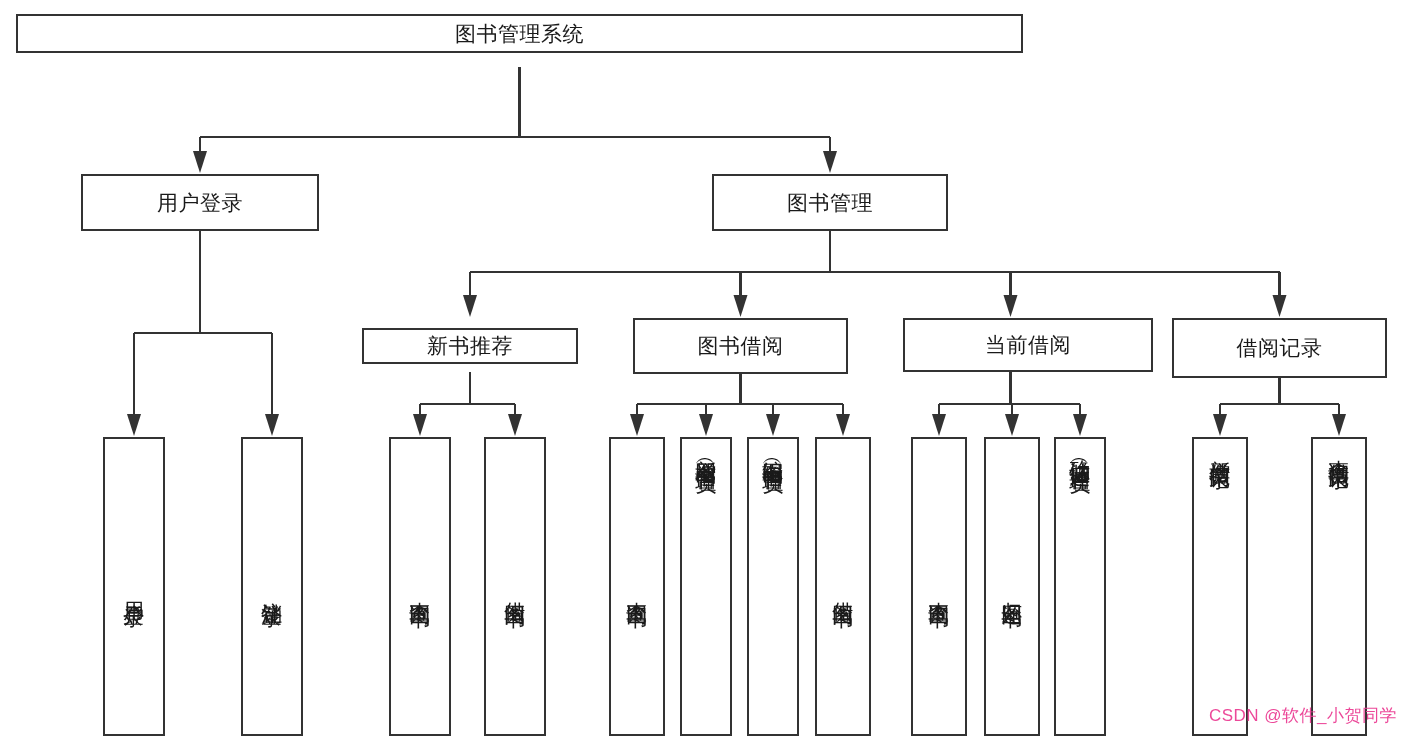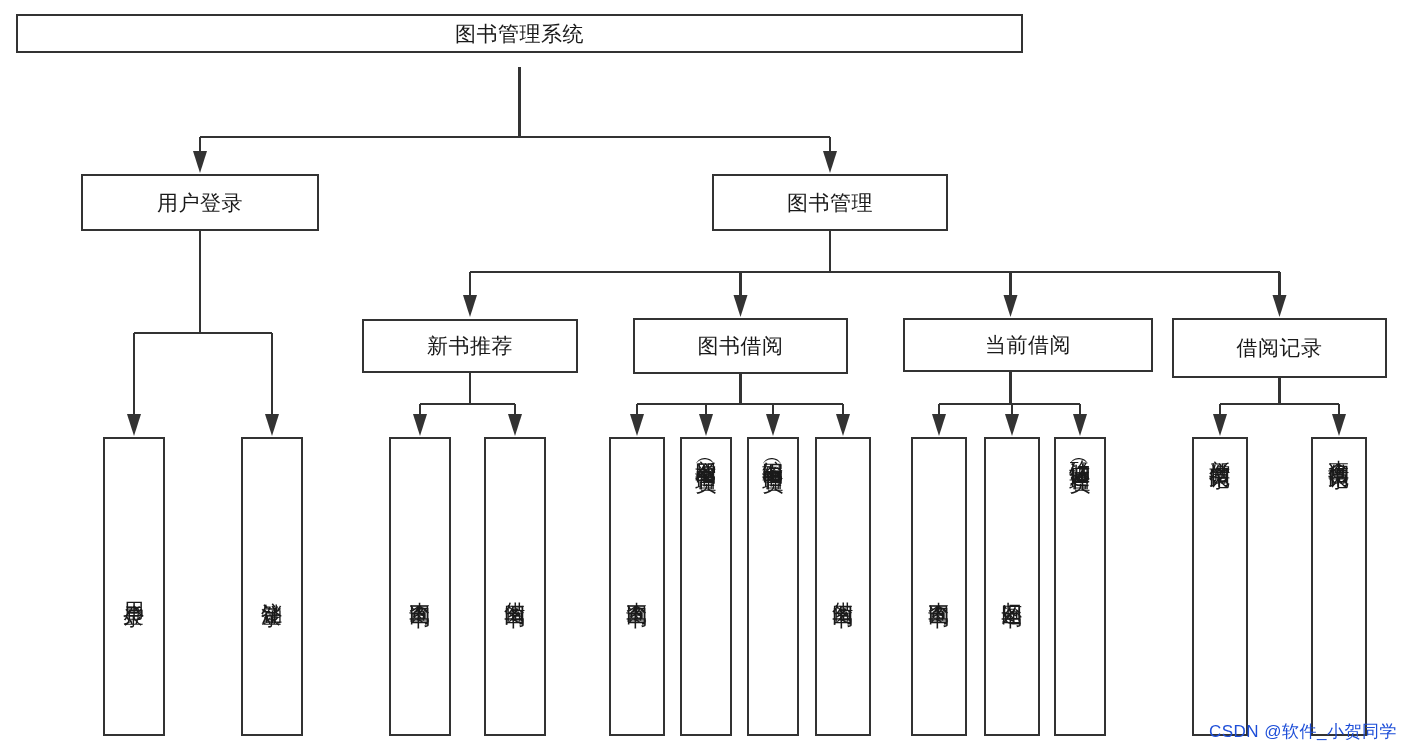--- a/index.html
+++ b/index.html
@@ -55,23 +55,23 @@
   .node .hlabel {
     white-space: nowrap;
   }
   
   .node.vert.center {
     align-items: center;
   }
   #watermark {
     position: absolute;
     right: 8px;
-    bottom: 4px;
+    bottom: 20px;
     font-size: 17px;
-    color: #1d4ed8;
+    color: #ec4899;
     letter-spacing: 0.5px;
     white-space: nowrap;
   }
 </style>
 </head>
 <body>
 
 <div id="canvas">
   <svg id="wires" viewBox="0 0 1405 747">
       <line x1="519.5" y1="67" x2="519.5" y2="137" stroke="#333333" stroke-width="2.5" shape-rendering="crispEdges"></line>
@@ -136,21 +136,21 @@
       </div>
       <div class="node vert center" style="left: 103px; top: 437px; width: 62px; height: 299px; border-color: rgb(51, 51, 51); background: rgb(255, 255, 255); color: rgb(26, 26, 26);">
         <span class="vlabel">用户登录</span>
       </div>
       <div class="node vert center" style="left: 241px; top: 437px; width: 62px; height: 299px; border-color: rgb(51, 51, 51); background: rgb(255, 255, 255); color: rgb(26, 26, 26);">
         <span class="vlabel">注销登录</span>
       </div>
       <div class="node horiz" style="left: 712px; top: 174px; width: 236px; height: 57px; border-color: rgb(51, 51, 51); background: rgb(255, 255, 255); color: rgb(26, 26, 26);">
         <span class="hlabel">图书管理</span>
       </div>
-      <div class="node horiz" style="left: 362px; top: 319px; width: 216px; height: 54px; border-color: rgb(51, 51, 51); background: rgb(255, 255, 255); color: rgb(26, 26, 26);">
+      <div class="node horiz" style="left: 362px; top: 328px; width: 216px; height: 36px; border-color: rgb(51, 51, 51); background: rgb(255, 255, 255); color: rgb(26, 26, 26);">
         <span class="hlabel">新书推荐</span>
       </div>
       <div class="node vert center" style="left: 389px; top: 437px; width: 62px; height: 299px; border-color: rgb(51, 51, 51); background: rgb(255, 255, 255); color: rgb(26, 26, 26);">
         <span class="vlabel">查询图书</span>
       </div>
       <div class="node vert center" style="left: 484px; top: 437px; width: 62px; height: 299px; border-color: rgb(51, 51, 51); background: rgb(255, 255, 255); color: rgb(26, 26, 26);">
         <span class="vlabel">借阅图书</span>
       </div>
       <div class="node horiz" style="left: 633px; top: 318px; width: 215px; height: 56px; border-color: rgb(51, 51, 51); background: rgb(255, 255, 255); color: rgb(26, 26, 26);">
         <span class="hlabel">图书借阅</span>

